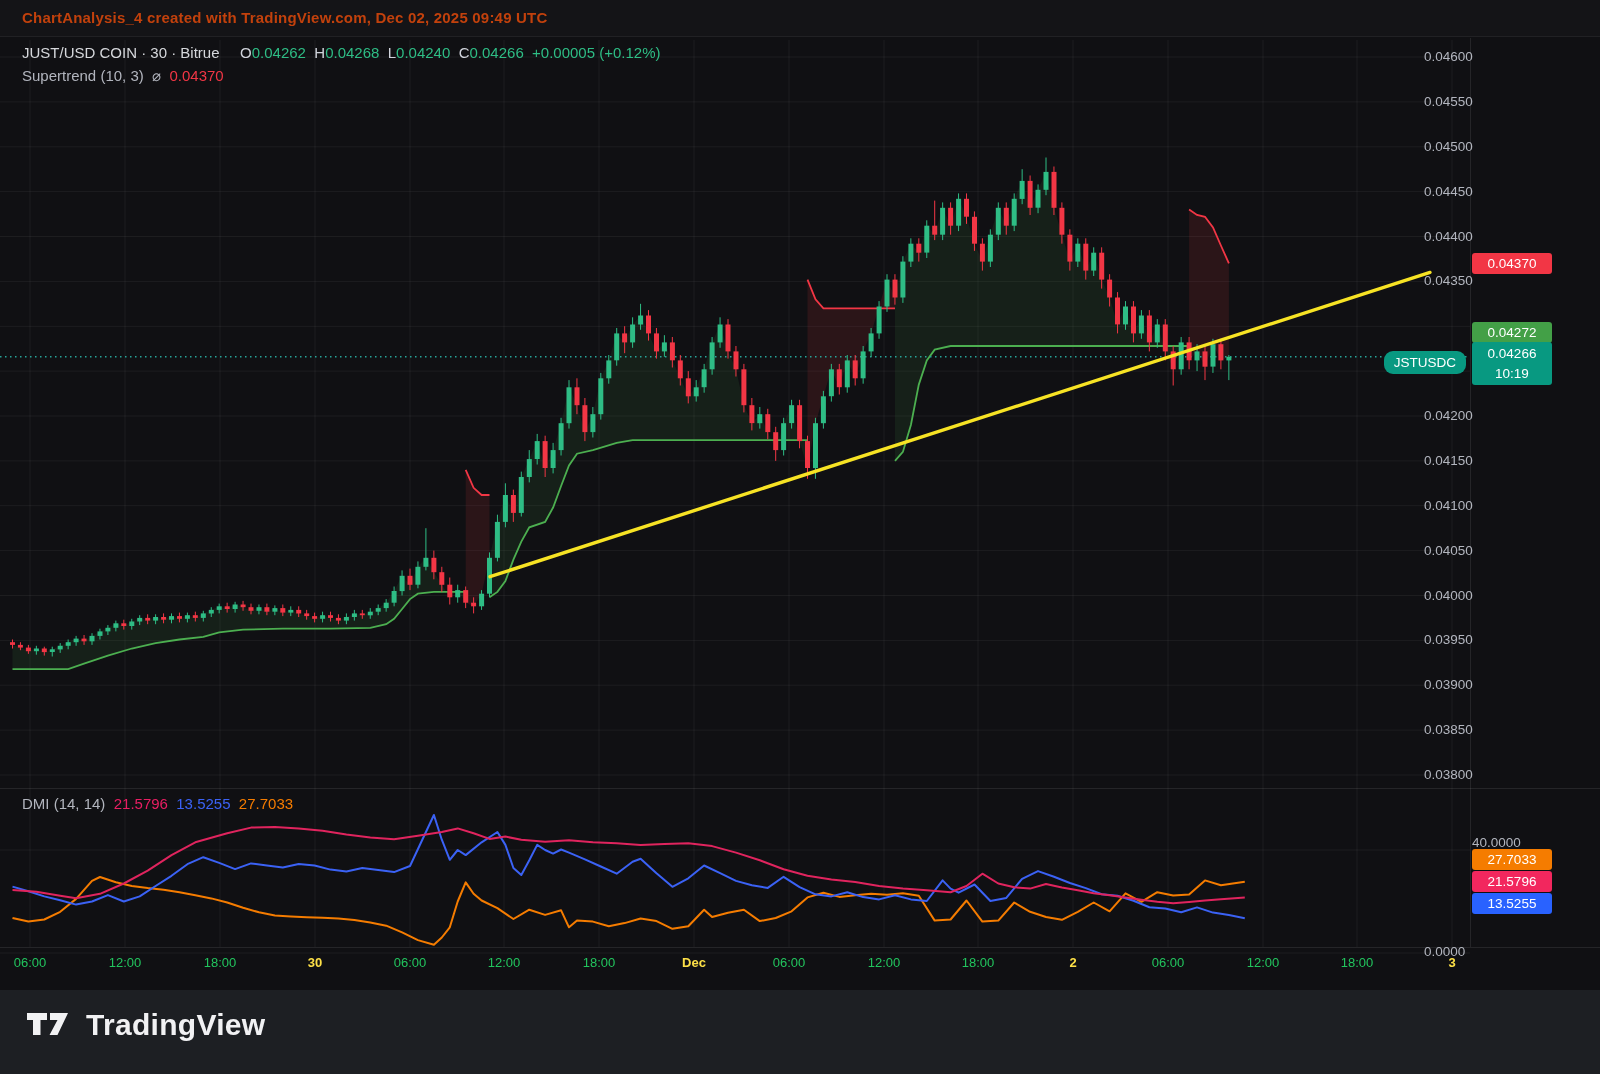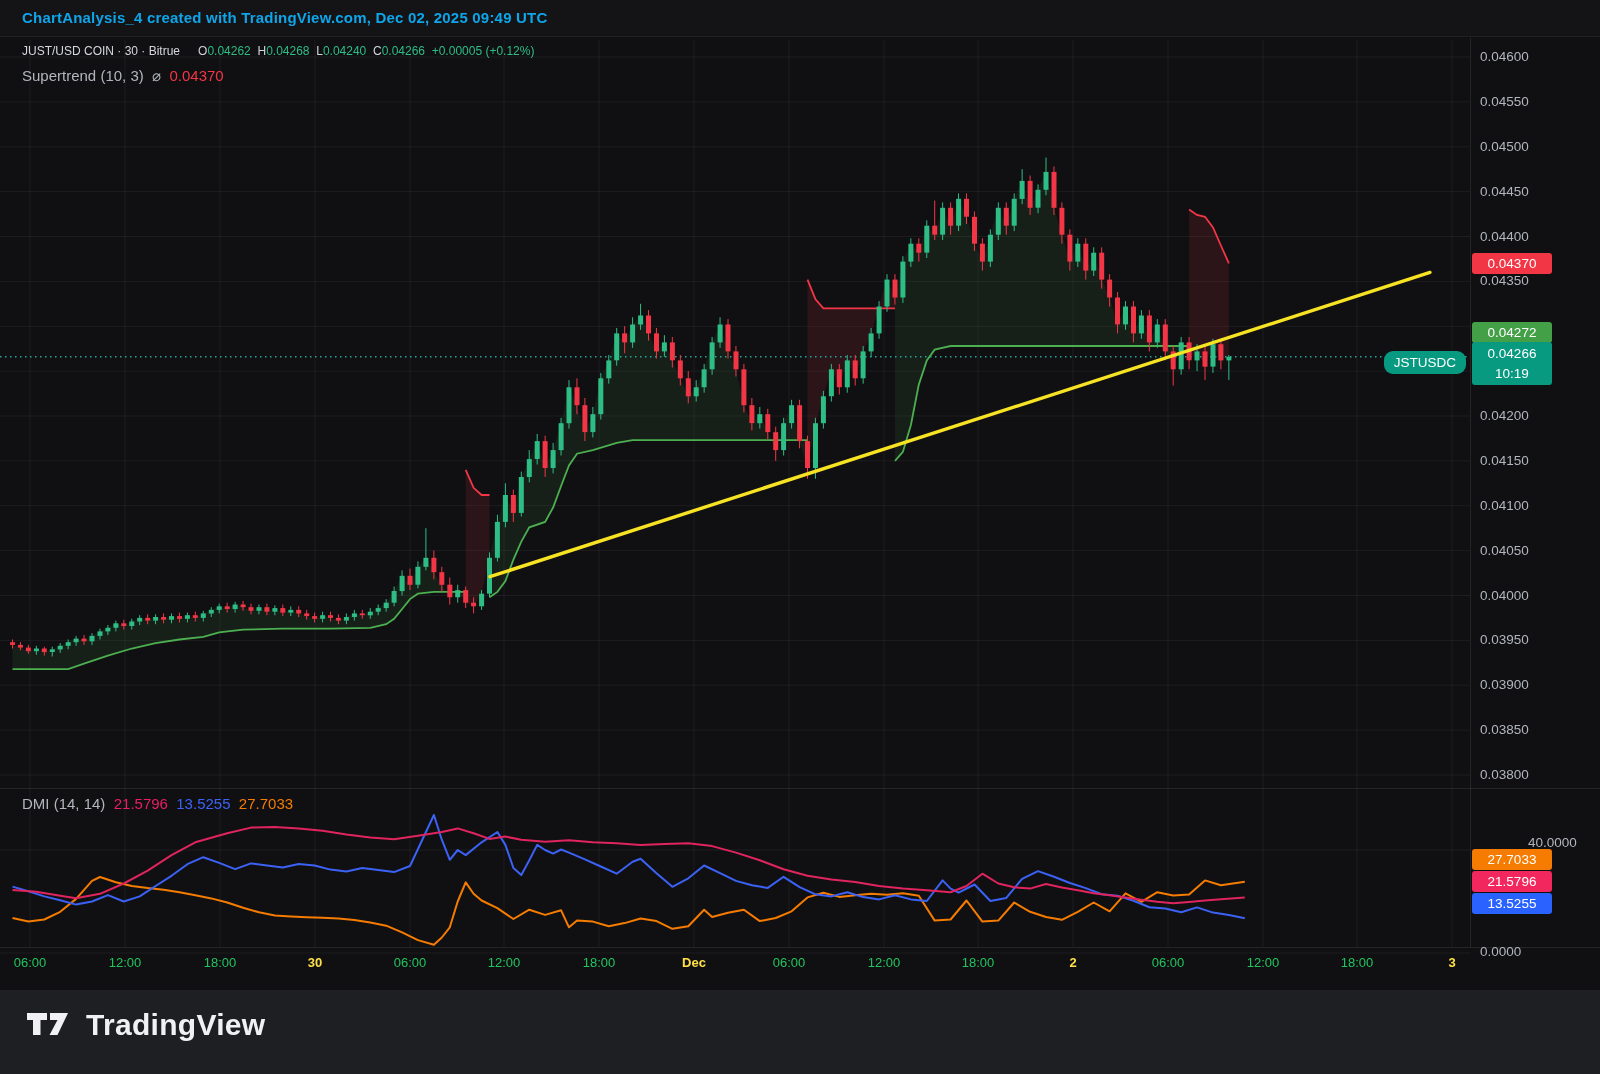--- a/index.html
+++ b/index.html
@@ -1,31 +1,31 @@
 <!DOCTYPE html>
 <html><head>
 <meta charset="utf-8">
 <style>
   html,body{margin:0;padding:0;background:#000;}
   #app{position:relative;width:1600px;height:1074px;background:#101013;overflow:hidden;
        font-family:"Liberation Sans",sans-serif;-webkit-font-smoothing:antialiased;}
   .abs{position:absolute;}
   #titlebar{left:0;top:0;width:100%;height:36px;background:#141417;border-bottom:1px solid rgba(255,255,255,0.06);}
-  #title{left:22px;top:9px;font-size:15px;font-weight:600;color:#0ea5e9;letter-spacing:.2px;}
+  #title{left:22px;top:9px;font-size:15px;font-weight:600;color:#c2410c;letter-spacing:.2px;}
   #chart-svg{left:0;top:0;}
-  .legend-row{left:22px;white-space:nowrap;font-size:12px;color:#d6d8dc;}
+  .legend-row{left:22px;white-space:nowrap;font-size:15px;color:#d6d8dc;}
   .legend-row .sep{color:#787b86;padding:0 4px;}
   .v-green{color:#2ebd85;}
   .v-red{color:#f23645;}
   .v-pink{color:#e91e63;}
   .v-blue{color:#3b62f5;}
   .v-orange{color:#f57c00;}
   .dim{color:#b2b5be;}
   .ohlc-letter{color:#d1d4dc;}
-  .axis-label{position:absolute;left:1480px;height:16px;line-height:16px;font-size:13.5px;color:#b2b5be;}
+  .axis-label{position:absolute;left:1424px;height:16px;line-height:16px;font-size:13.5px;color:#b2b5be;}
   .time-label{position:absolute;top:954px;height:18px;line-height:18px;font-size:13px;color:#22c55e;transform:translateX(-50%);}
   .time-label.bold{font-weight:700;color:#fde047;}
   .tag{position:absolute;left:1472px;width:80px;border-radius:3px;color:#fff;font-size:13.5px;
        text-align:center;}
   .tag.single{height:21px;line-height:21px;}
   .pill{position:absolute;border-radius:4px;color:#fff;font-size:13.5px;text-align:center;height:23px;line-height:23px;}
   #footer{left:0;top:990px;width:100%;height:84px;background:#1d1f23;}
   #logo{left:26px;top:1008px;display:flex;align-items:center;gap:14px;}
   #logo-text{font-size:30px;font-weight:700;color:#f1f1f3;letter-spacing:.3px;}
   #dmi-legend{top:795px;font-size:15px;}

